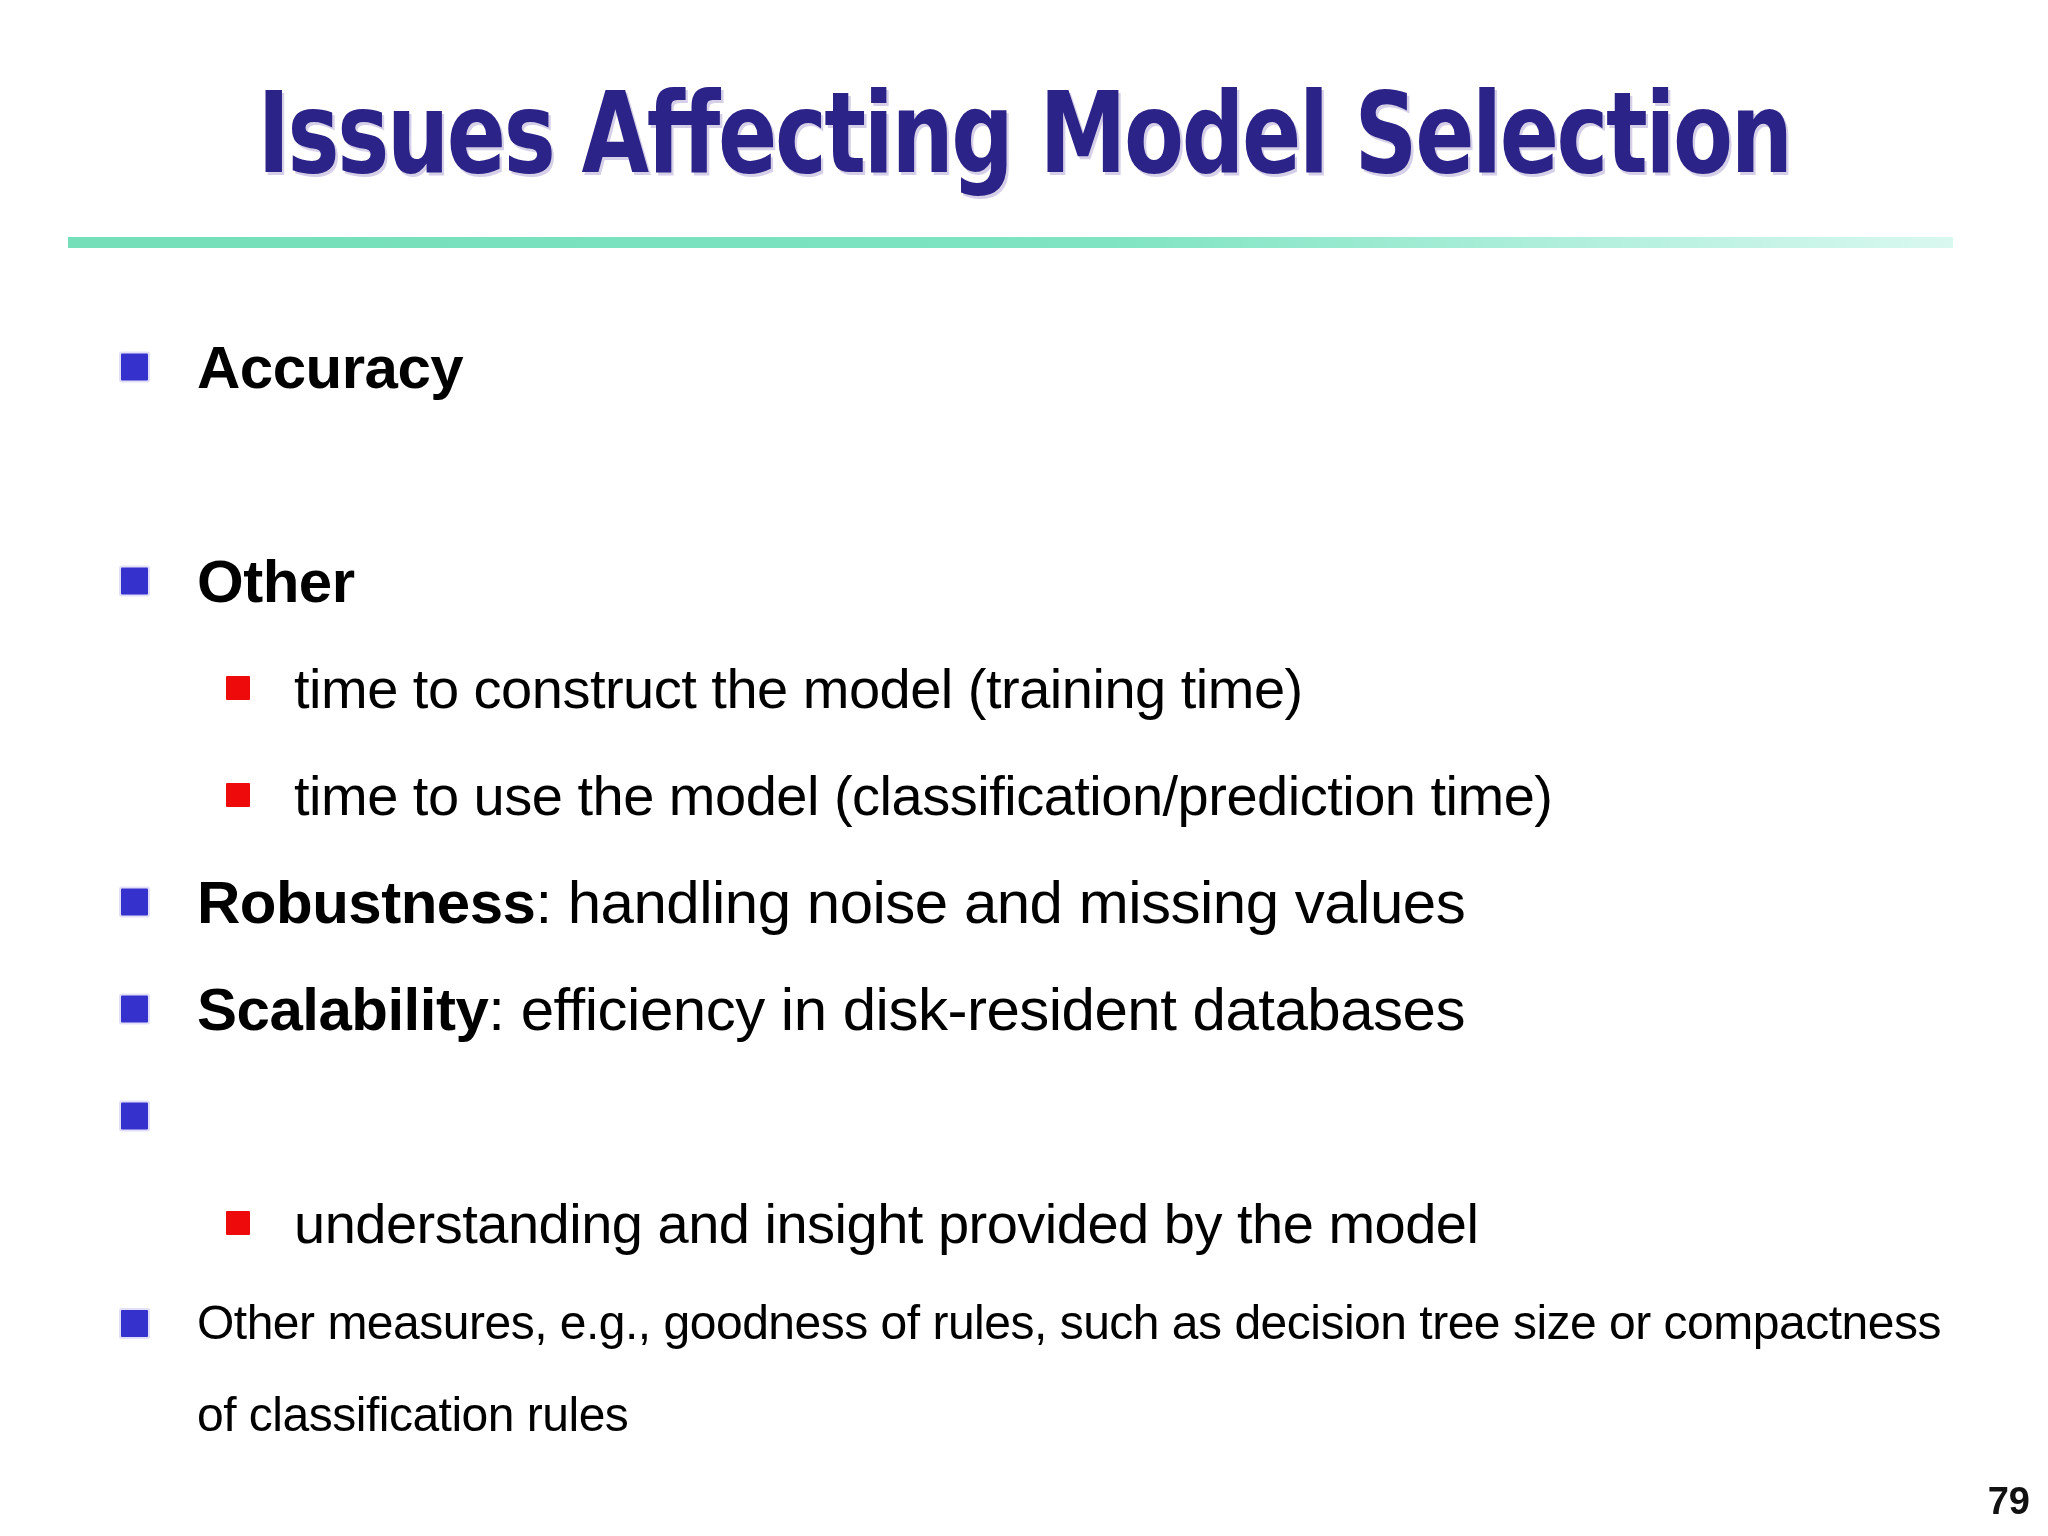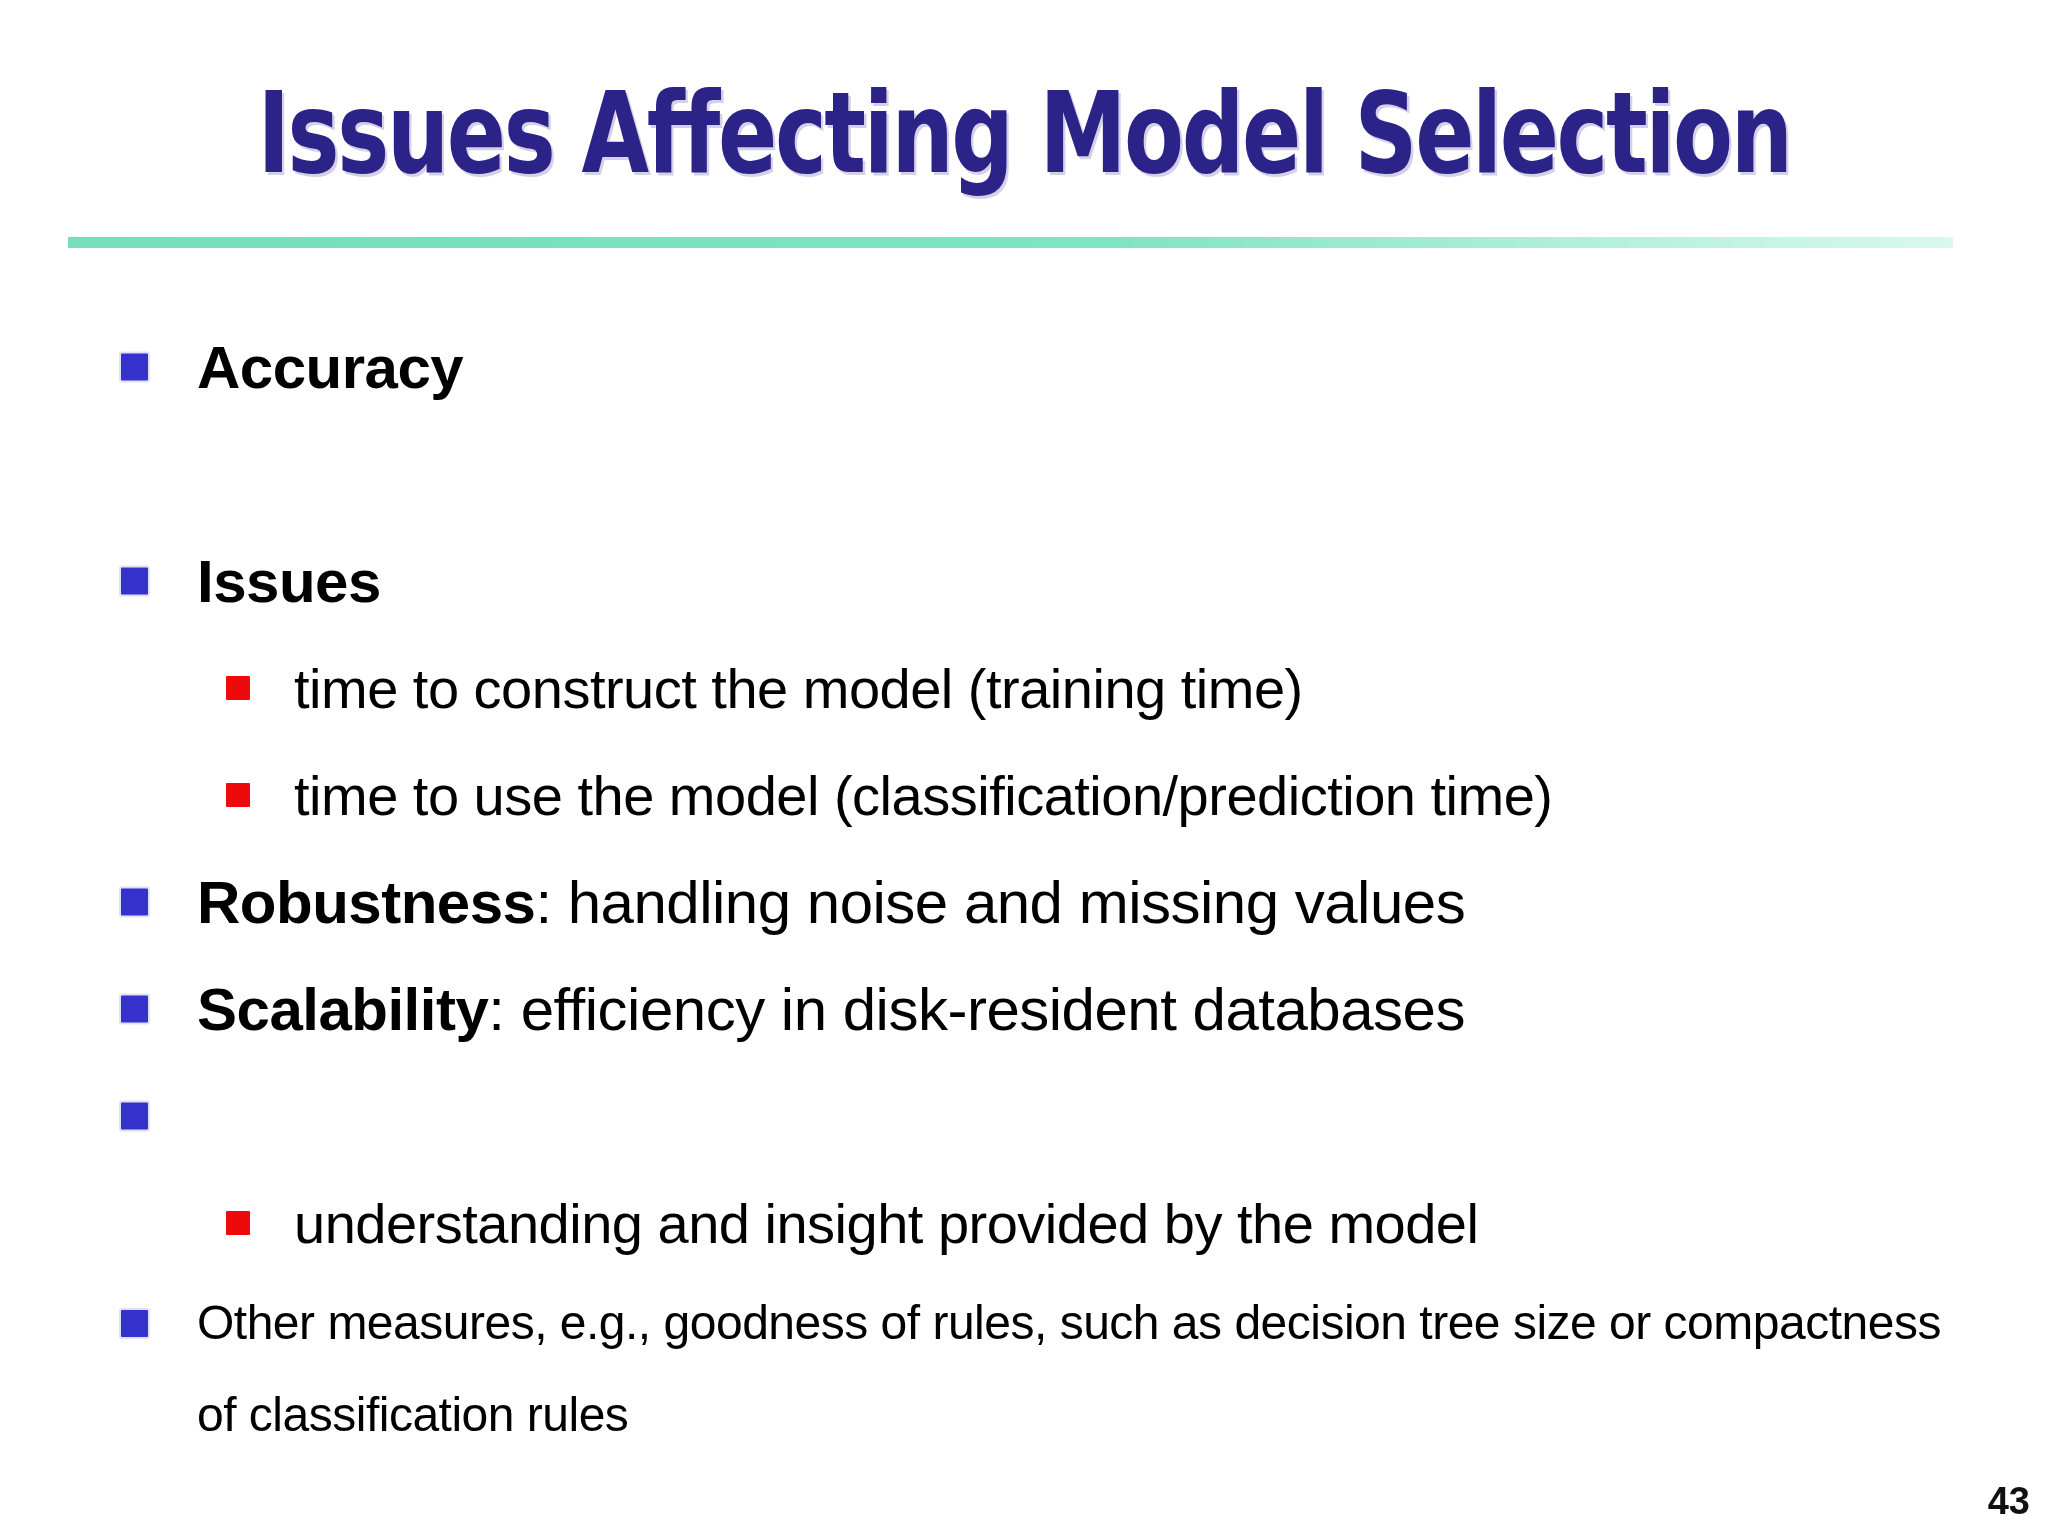--- a/index.html
+++ b/index.html
@@ -86,21 +86,21 @@
   <div class="divider"></div>
 
   <div class="row l1" style="top:315px;">
     <span class="bullet blue"></span>
     <span class="txt"><span class="lead">Accuracy</span><span></span></span>
   </div>
 
 
   <div class="row l1" style="top:529px;">
     <span class="bullet blue"></span>
-    <span class="txt"><span class="lead">Issues</span><span></span></span>
+    <span class="txt"><span class="lead">Other</span><span></span></span>
   </div>
 
   <div class="row l2" style="top:743px;">
     <span class="bullet red"></span>
     <span class="txt"><span class="lead"></span><span>time to use the model (classification/prediction time)</span></span>
   </div>
 
   <div class="row l2" style="top:636px;">
     <span class="bullet red"></span>
     <span class="txt"><span class="lead"></span><span>time to construct the model (training time)</span></span>
@@ -123,15 +123,15 @@
   <div class="row l2" style="top:1171px;">
     <span class="bullet red"></span>
     <span class="txt"><span class="lead"></span><span>understanding and insight provided by the model</span></span>
   </div>
 
   <div class="row l1 wrap2" style="top:1277px;">
     <span class="bullet blue"></span>
     <span class="txt"><span class="lead"></span><span>Other measures, e.g., goodness of rules, such as decision tree size or compactness of classification rules</span></span>
   </div>
 
-  <div class="page-number">43</div>
+  <div class="page-number">79</div>
 
 </div>
 
 </body></html>

